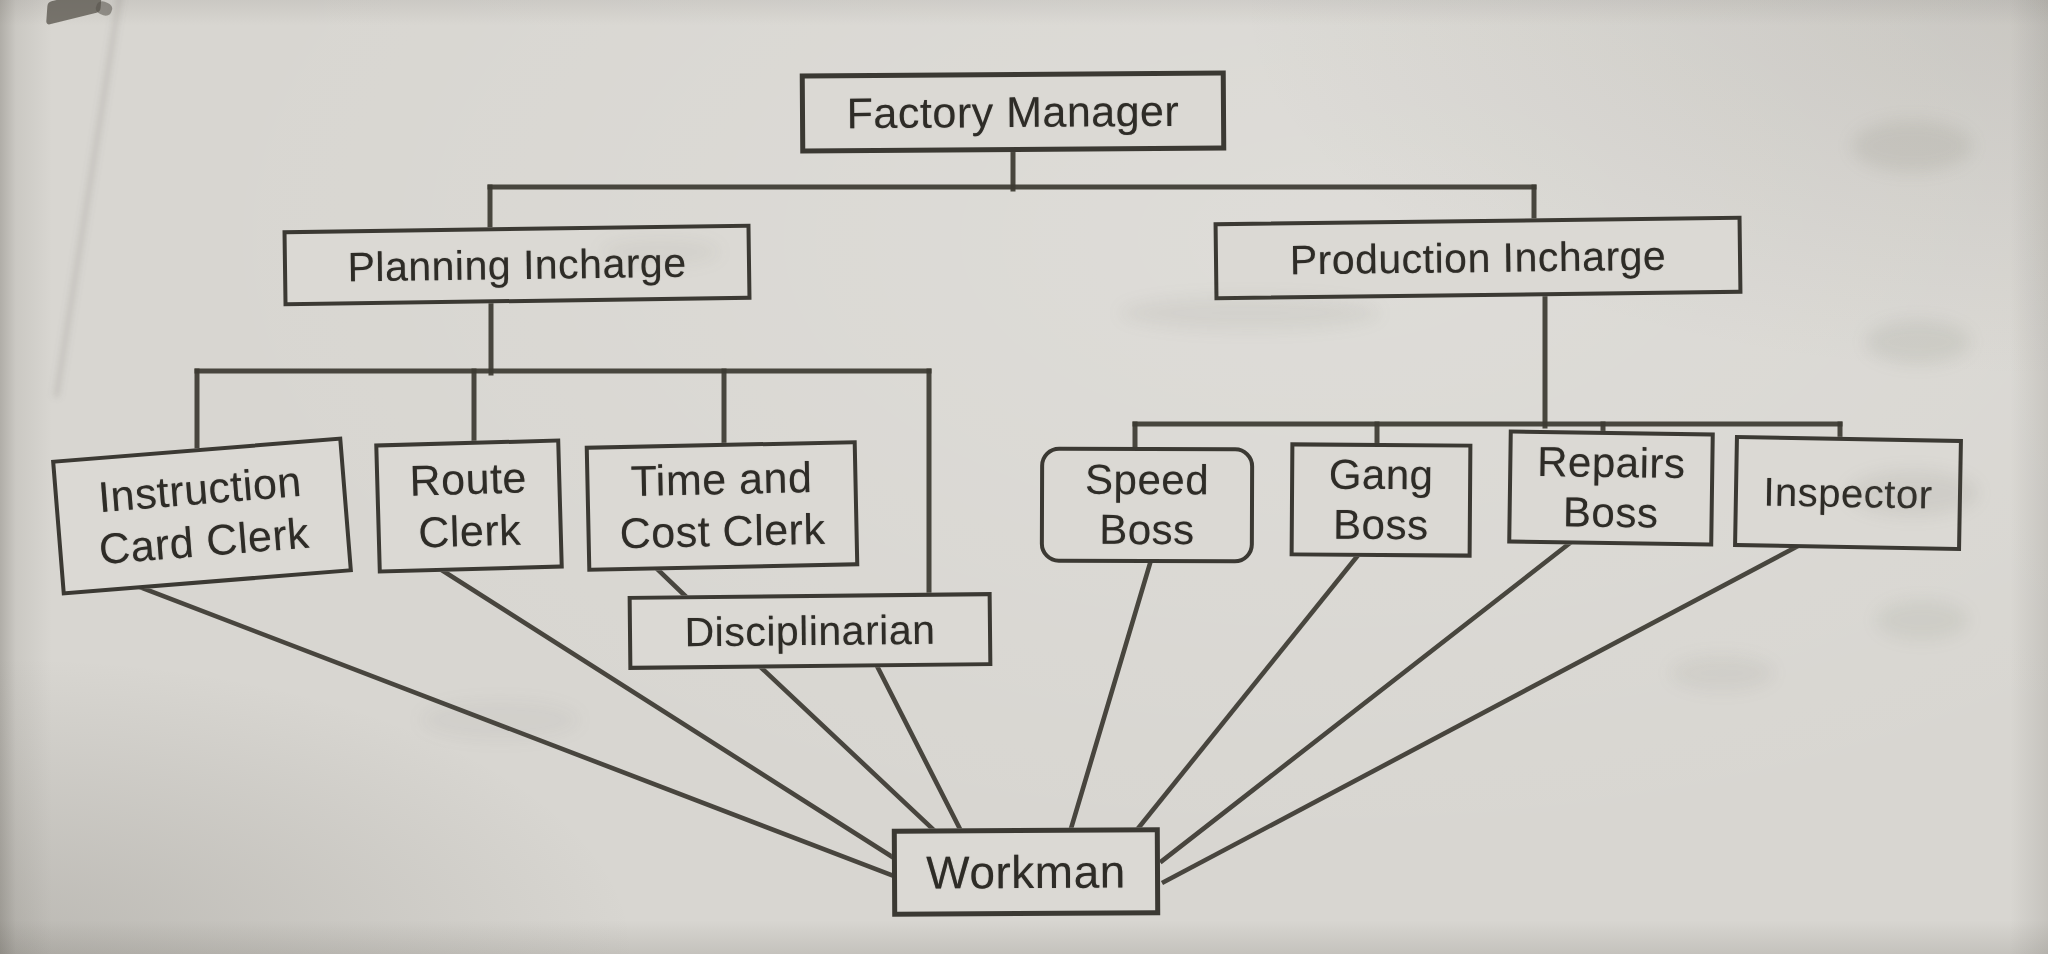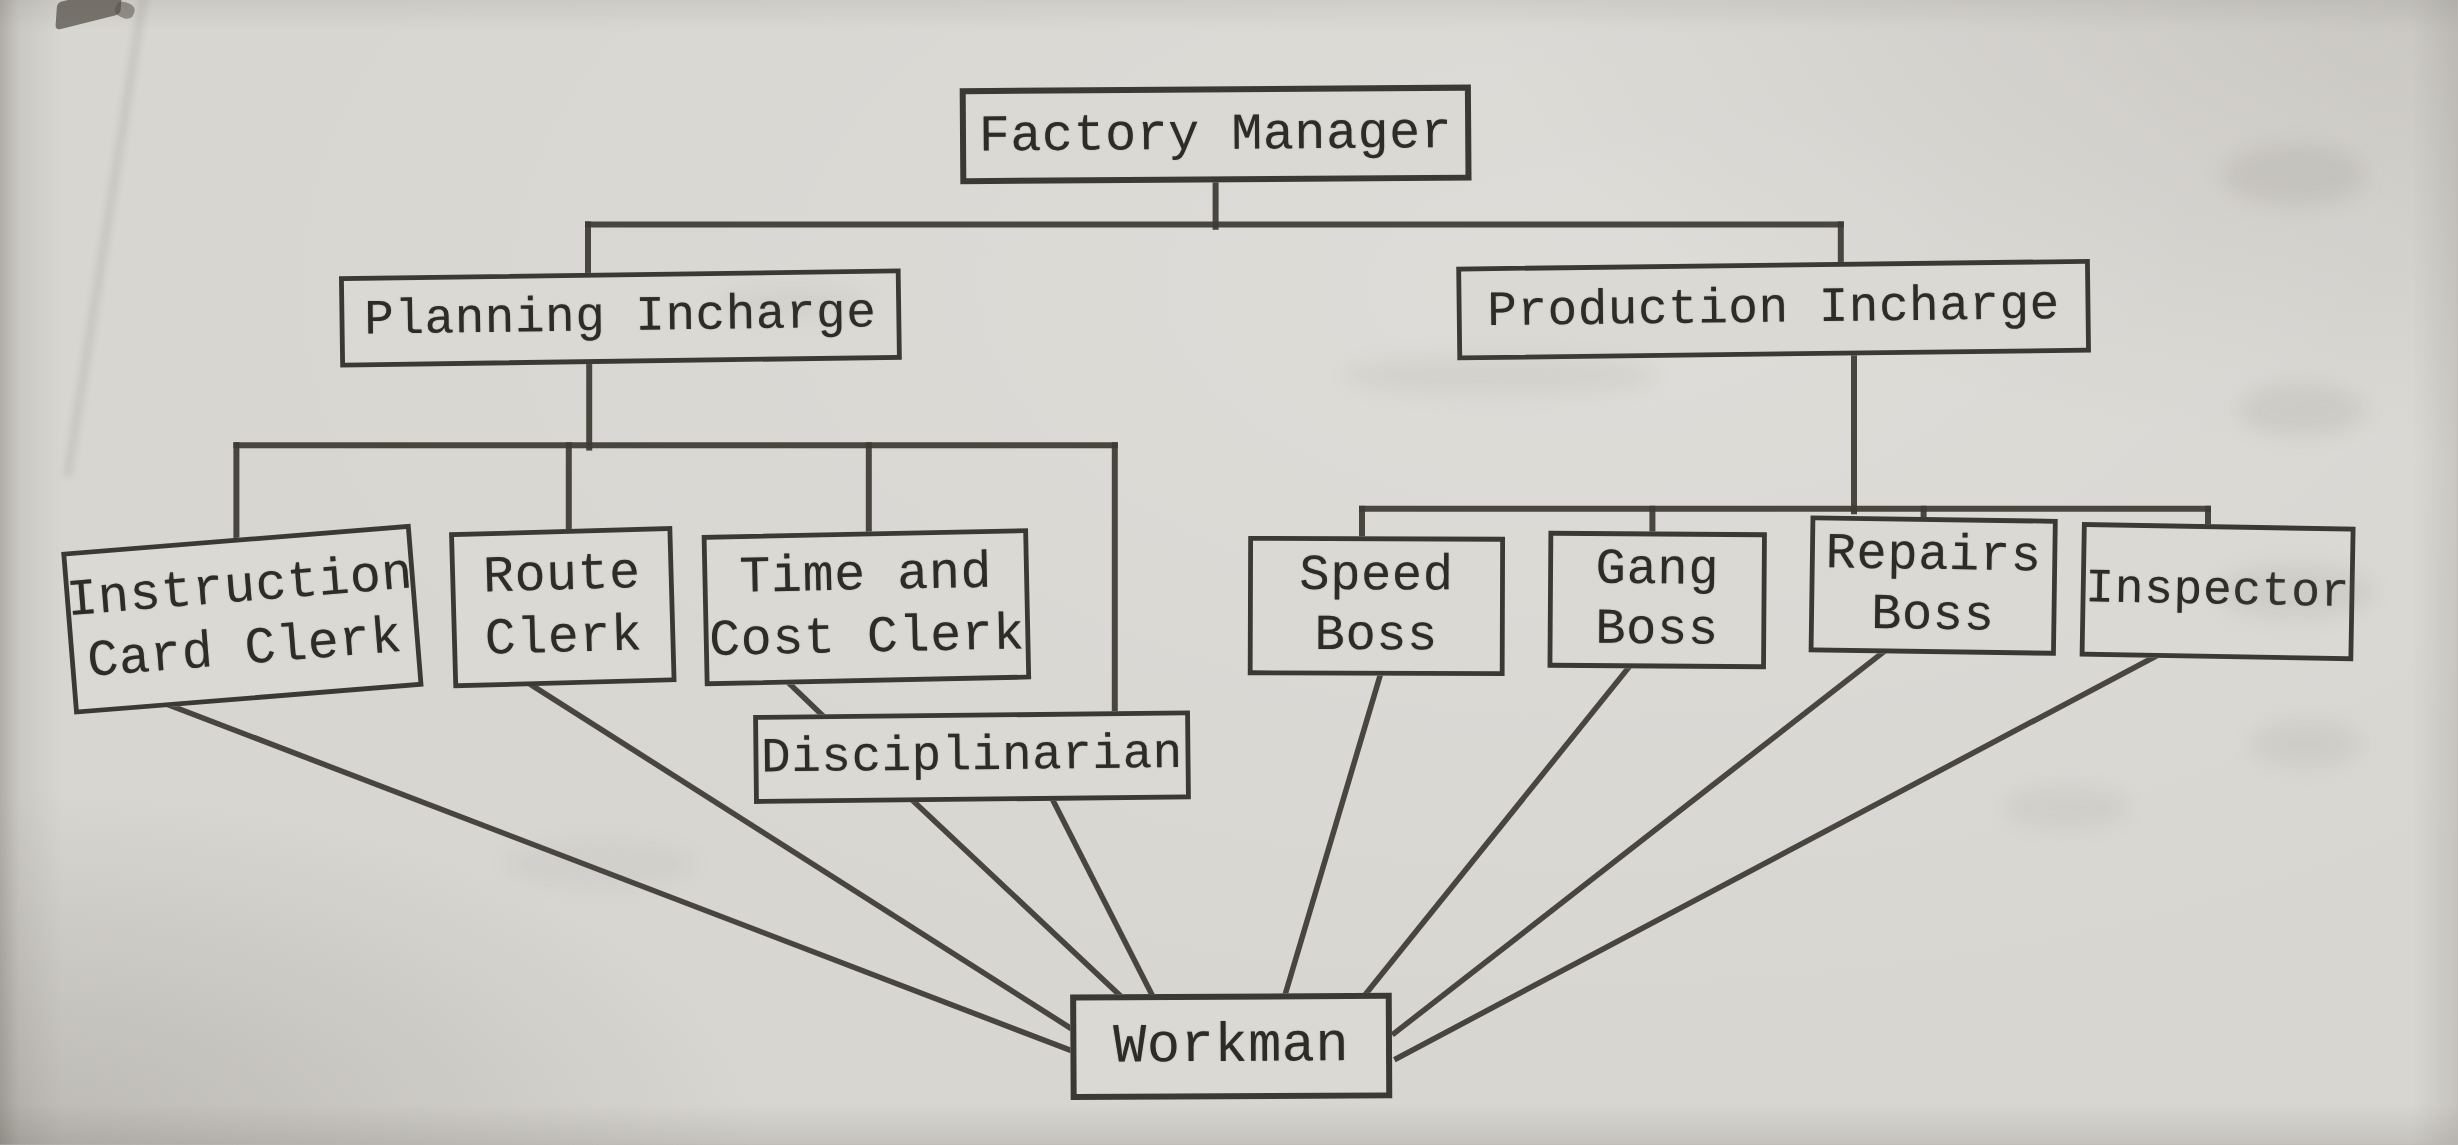--- a/index.html
+++ b/index.html
@@ -9,21 +9,21 @@
     overflow:hidden;
     background:
       radial-gradient(ellipse at 65% 25%, rgba(255,255,255,0.16), rgba(255,255,255,0) 62%),
       radial-gradient(ellipse at 100% 0%,  rgba(90,86,78,0.14), rgba(90,86,78,0) 28%),
       radial-gradient(ellipse at 0% 100%,  rgba(70,66,58,0.20), rgba(70,66,58,0) 22%),
       linear-gradient(90deg,  rgba(84,80,72,0.30) 0px, rgba(84,80,72,0.10) 16px, rgba(84,80,72,0) 52px),
       linear-gradient(270deg, rgba(84,80,72,0.14) 0px, rgba(84,80,72,0) 38px),
       linear-gradient(180deg, rgba(84,80,72,0.10) 0px, rgba(84,80,72,0) 26px),
       linear-gradient(0deg,   rgba(84,80,72,0.15) 0px, rgba(84,80,72,0) 34px),
       #d8d6d1;
-    font-family:Liberation Mono, monospace;
+    font-family:Liberation Sans, sans-serif;
   }
   .connector-layer{position:absolute;left:0;top:0;width:2048px;height:954px;}
   .connector-layer line,.connector-layer polyline{
     stroke:#3c3a33;stroke-width:5;fill:none;stroke-linecap:square;opacity:.93;
   }
   .connector-layer .fan{stroke-width:4.6;}
   .box{
     position:absolute;box-sizing:border-box;
     background:#dbd9d4;
     border:4px solid #3b3933;
@@ -35,21 +35,21 @@
   .box.two-line{flex-direction:column;line-height:1.2;}
   .box span{display:block;}
   
   .n-fm {left:800px; top:72px;  width:426px;height:80px; font-size:43px;transform:rotate(-0.4deg);border-width:5px;}
   .n-pi {left:283px; top:227px; width:468px;height:76px; font-size:41px;transform:rotate(-0.8deg);}
   .n-pri{left:1214px;top:219px; width:528px;height:78px; font-size:41px;transform:rotate(-0.7deg);}
   .n-icc{left:56px;  top:448px; width:292px;height:136px;font-size:43px;transform:rotate(-4.6deg);}
   .n-rc {left:376px; top:441px; width:186px;height:130px;font-size:43px;transform:rotate(-1.6deg);}
   .n-tcc{left:586px; top:443px; width:272px;height:126px;font-size:43px;transform:rotate(-1.2deg);}
   .n-dis{left:628px; top:594px; width:364px;height:74px; font-size:41px;transform:rotate(-0.6deg);}
-  .n-sb {left:1040px;top:447px; width:214px;height:116px;font-size:42px;transform:rotate(0.2deg);}
+  .n-sb {left:1040px;top:447px; width:214px;height:116px;font-size:42px;transform:rotate(0.2deg);border-radius:19px;}
   .n-gb {left:1290px;top:443px; width:182px;height:114px;font-size:42px;transform:rotate(0.4deg);}
   .n-rb {left:1508px;top:431px; width:206px;height:114px;font-size:42px;transform:rotate(0.8deg);}
   .n-ins{left:1734px;top:437px; width:228px;height:112px;font-size:40px;transform:rotate(1.0deg);}
   .n-wm {left:892px; top:828px; width:268px;height:88px; font-size:46px;transform:rotate(-0.3deg);border-width:5px;}
   
   .smudge{position:absolute;border-radius:50%;filter:blur(8px);pointer-events:none;}
   .ink-mark{position:absolute;background:#56524a;pointer-events:none;}
   .crease{
     position:absolute;left:84px;top:-20px;width:10px;height:420px;
     background:linear-gradient(90deg,rgba(70,66,58,0),rgba(70,66,58,0.16),rgba(70,66,58,0));

